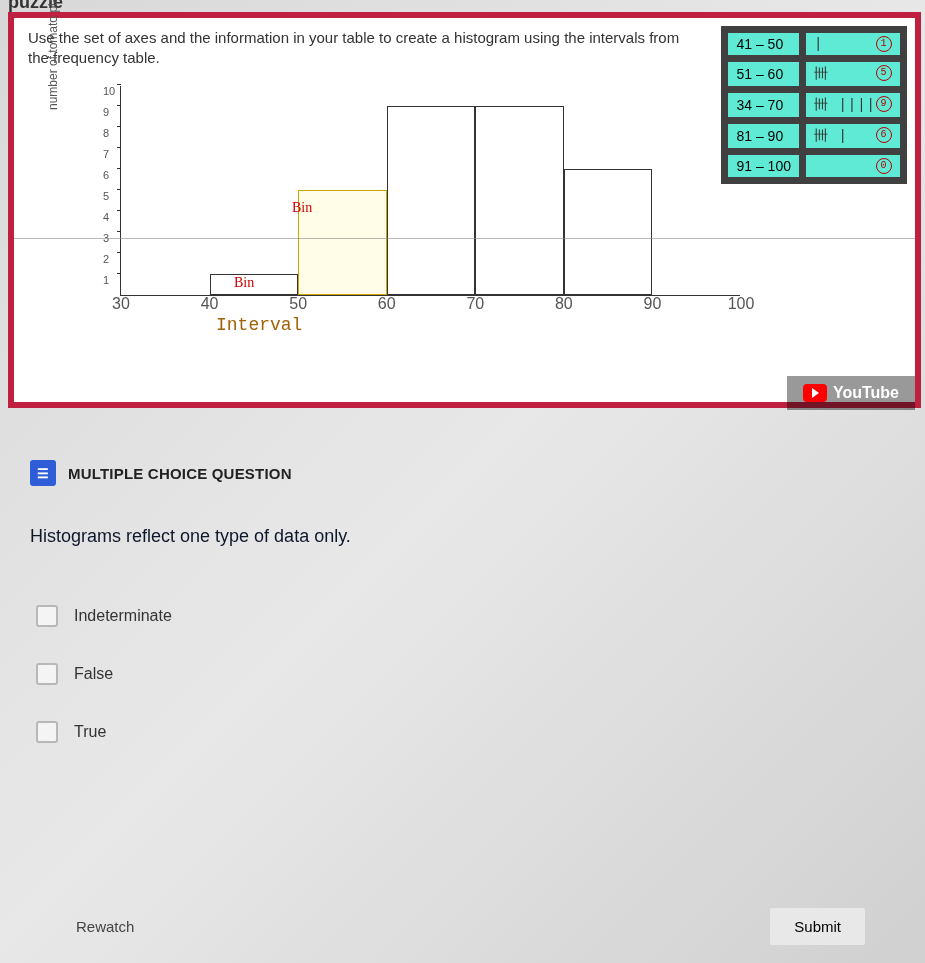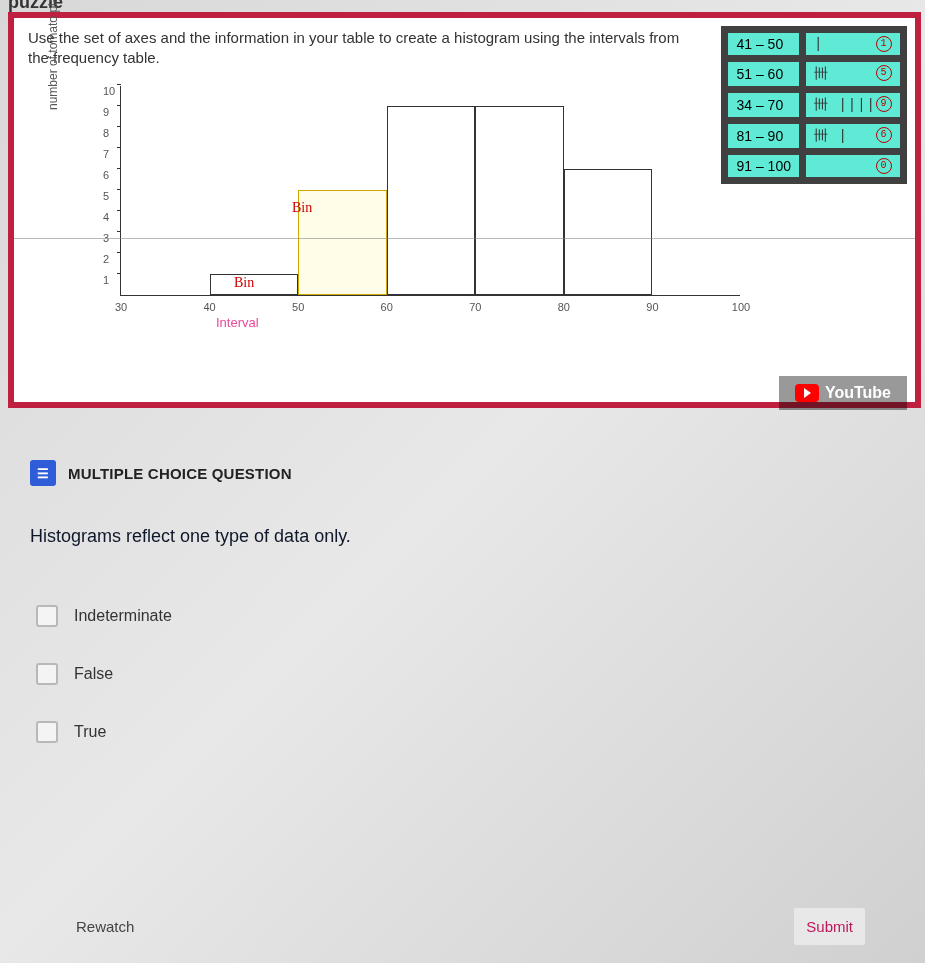--- a/index.html
+++ b/index.html
@@ -110,54 +110,54 @@
   .ytick {
     position: absolute;
     left: -18px;
     font-size: 11px;
     color: #555;
     transform: translateY(50%);
   }
   .xtick {
     position: absolute;
     bottom: -18px;
-    font-size: 11px;
+    font-size: 16px;
     color: #555;
     transform: translateX(-50%);
   }
   .bar {
     position: absolute;
     bottom: 0;
     border: 1.5px solid #333;
     background: #fff;
   }
   .ann {
     position: absolute;
     font-family: "Comic Sans MS", cursive;
     font-size: 14px;
     color: #c00;
   }
   .ann-bracket {
     position: absolute;
-    font-family: Liberation Sans, sans-serif;
-    font-size: 13px;
-    color: #ec4899;
+    font-family: Liberation Mono, monospace;
+    font-size: 18px;
+    color: #a16207;
   }
   .hr-line {
     position: absolute;
     left: 0;
     right: 0;
     height: 1px;
     background: #888;
     opacity: 0.6;
   }
 
   .youtube-badge {
     position: absolute;
-    right: 8px;
+    right: 0;
     bottom: -8px;
     background: rgba(0,0,0,0.4);
     color: #fff;
     font-size: 16px;
     font-weight: bold;
     padding: 8px 16px;
     display: flex;
     align-items: center;
     gap: 6px;
   }
@@ -242,23 +242,23 @@
     padding: 0 60px;
   }
   .rewatch {
     font-size: 15px;
     color: #444;
     cursor: pointer;
     padding: 8px 16px;
   }
   .submit {
     font-size: 15px;
-    color: #be185d;
+    color: #000000;
     background: #e8e8e8;
-    padding: 10px 12px;
+    padding: 10px 24px;
     border-radius: 2px;
     cursor: pointer;
   }
 </style>
 </head>
 <body>
 
 <div class="page-title-cut">puzzle</div>
 
 <div class="worksheet">

